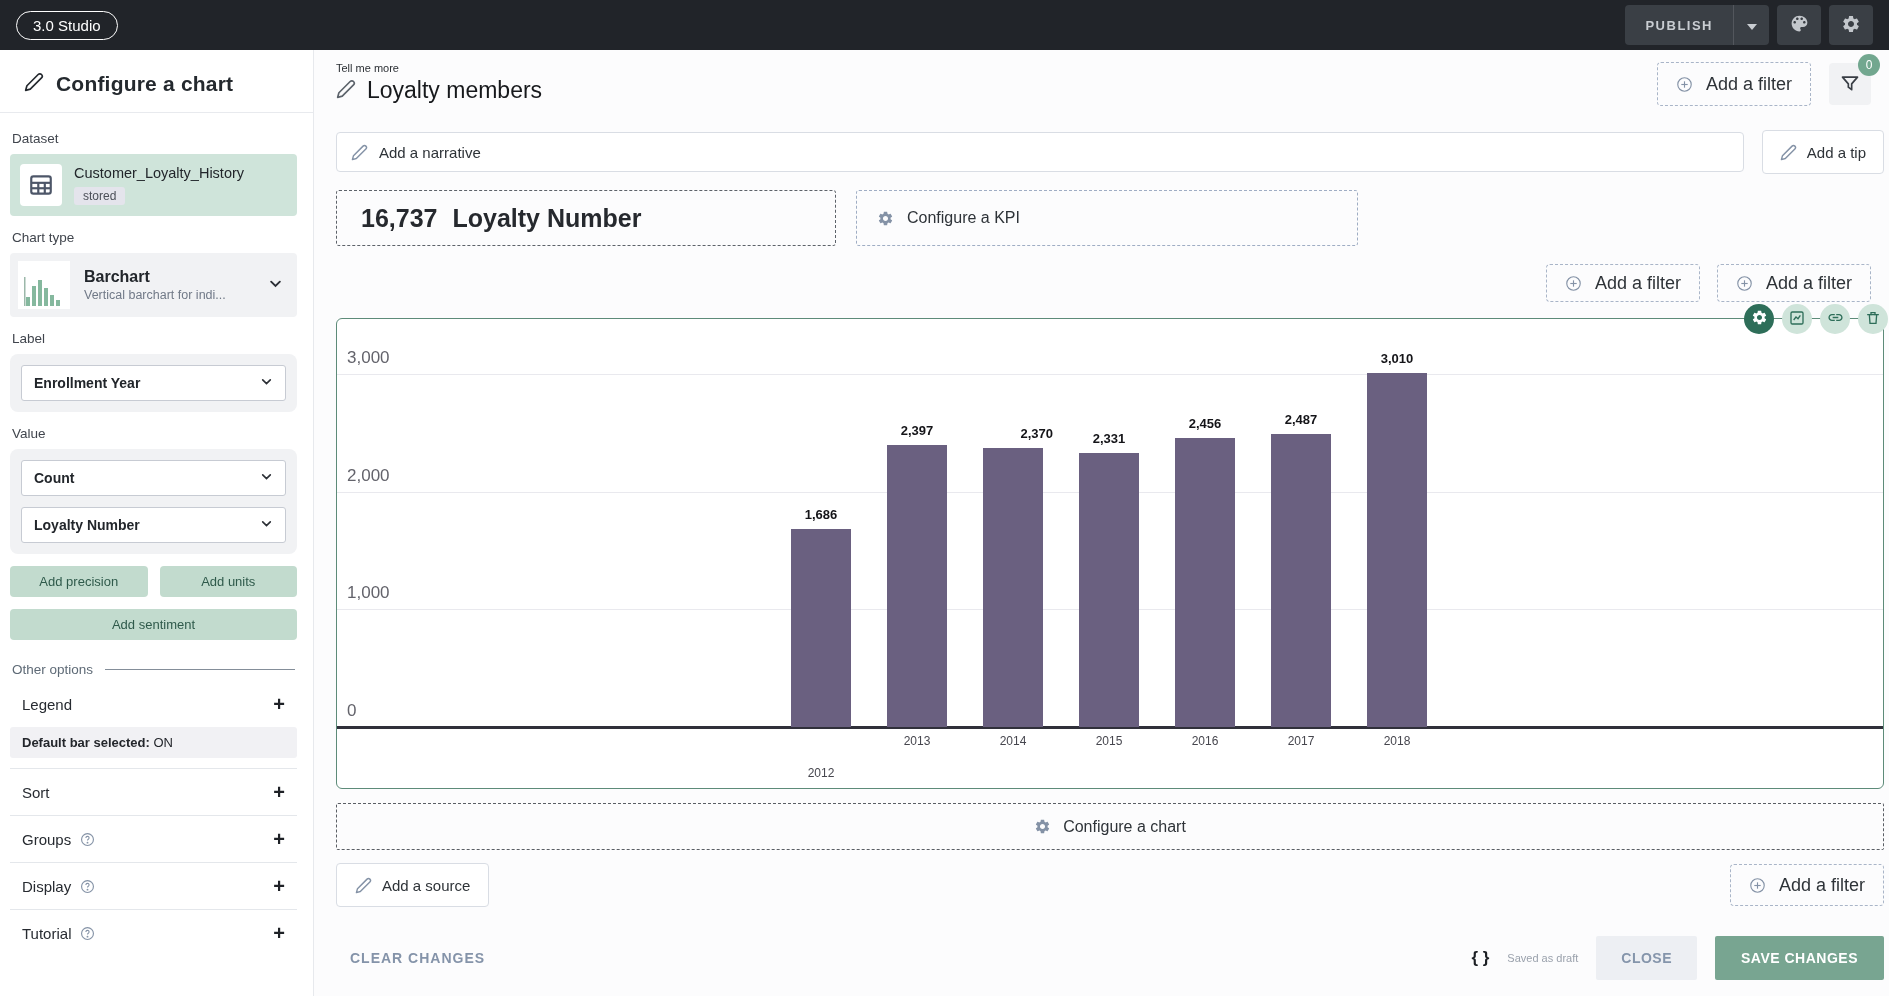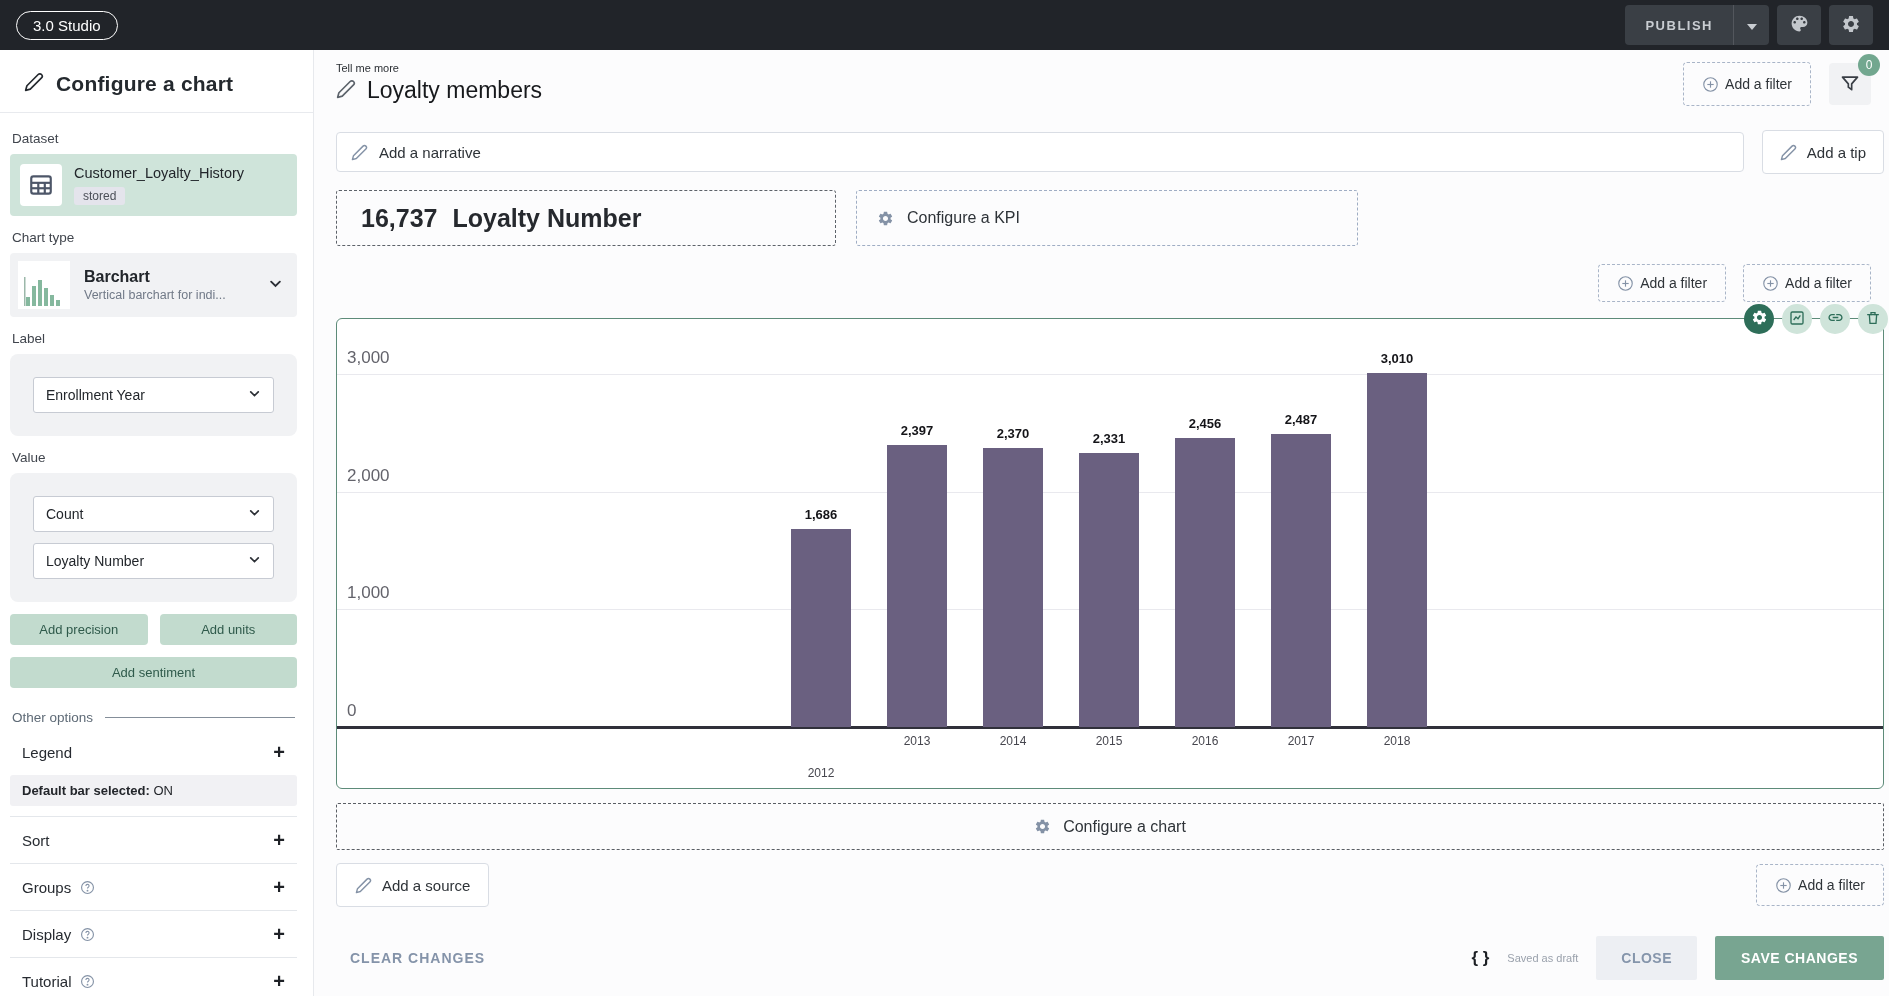--- a/index.html
+++ b/index.html
@@ -51,21 +51,21 @@
   .ds-name { font-size:14.5px; color:#22262b; margin-bottom:5px; }
   .stored { display:inline-block; background:#e4e4ec; color:#4b4f58; font-size:12px;
     padding:2px 9px; border-radius:3px; }
   .ct-card { background:#f1f2f4; border-radius:4px; padding:8px 14px 8px 8px;
     display:flex; align-items:center; gap:14px; cursor:pointer; }
   .ct-icon { width:52px; height:48px; background:#ffffff; display:flex;
     align-items:flex-end; justify-content:center; flex:none; }
   .ct-name { font-size:16px; font-weight:700; color:#22262b; }
   .ct-desc { font-size:12.5px; color:#707987; margin-top:2px; }
   .chev { margin-left:auto; color:#2b2f35; flex:none; }
-  .panel { background:#f1f2f4; border-radius:8px; padding:23px; }
+  .panel { background:#f1f2f4; border-radius:8px; padding:11px;font-weight:bold; }
   .select { background:#fff; border:1px solid #c7cbd3; border-radius:3px; height:36px;
     display:flex; align-items:center; padding:0 12px; font-size:14px; color:#22262b;
     justify-content:space-between; cursor:pointer; }
   .panel .select + .select { margin-top:11px; }
   .green-row { display:flex; gap:12px; margin-top:12px; }
   .gbtn { flex:1; background:#c2dbce; border:none; border-radius:4px; height:31px;
     font-size:13px; color:#2f5a4b; font-family:inherit; cursor:pointer; }
   .gwide { width:100%; margin-top:12px; flex:none; }
   .oo { display:flex; align-items:center; gap:12px; margin:22px 2px 4px; color:#5e6a76; font-size:13.5px; }
   .oo .line { flex:1; border-top:1px solid #848e99; }
@@ -78,21 +78,21 @@
   .opt-note b { font-weight:700; }
   .opt-div { border-top:1px solid #e4e7eb; }
 
   
   .m-head { display:flex; align-items:flex-start; }
   .tell { font-size:11px; color:#2b2f34; }
   .title-row { display:flex; align-items:center; gap:11px; margin-top:3px; color:#5c636b; }
   .title { font-size:23px; font-weight:400; color:#17191c; }
   .head-right { margin-left:auto; display:flex; gap:18px; margin-right:13px; align-items:center; }
   .dashed-btn { border:1px dashed #a9b5c8; border-radius:4px; display:inline-flex;
-    align-items:center; gap:6px; padding:0 18px; height:44px; font-size:14px;
+    align-items:center; gap:13px; padding:0 18px; height:44px; font-size:18px;
     color:#2e3338; background:transparent; font-family:inherit; cursor:pointer; white-space:nowrap; }
   .plusc { color:#8492a6; display:inline-flex; }
   .funnel-wrap { position:relative; }
   .funnel-btn { width:42px; height:42px; background:#f1f2f4; border:none; border-radius:4px;
     display:flex; align-items:center; justify-content:center; color:#383d44; cursor:pointer; }
   .badge { position:absolute; top:-9px; right:-9px; width:22px; height:22px; border-radius:50%;
     background:#72a78f; color:#fff; font-size:12px; display:flex; align-items:center;
     justify-content:center; }
 
   .narr-row { display:flex; gap:18px; margin-top:24px; align-items:center; }
@@ -476,21 +476,21 @@
             <div class="gridline" style="top: 54.9px;"></div>
             <div class="tick" style="top: 28.9px;">3,000</div>
             <div class="baseline" style="top: 407px;"></div>
             <div class="bar" style="left: 454px; top: 210px; width: 60px; height: 198px; background: rgb(106, 96, 128);"></div>
             <div class="bar-val" style="left: 444px; top: 188px; width: 80px;">1,686</div>
             <div class="year" style="left: 454px; top: 415px; width: 60px; margin-top: 32px;">2012</div>
             <div class="bar" style="left: 550px; top: 126px; width: 60px; height: 282px; background: rgb(106, 96, 128);"></div>
             <div class="bar-val" style="left: 540px; top: 104px; width: 80px;">2,397</div>
             <div class="year" style="left: 550px; top: 415px; width: 60px;">2013</div>
             <div class="bar" style="left: 646px; top: 129px; width: 60px; height: 279px; background: rgb(106, 96, 128);"></div>
-            <div class="bar-val" style="left: 636px; top: 107px; width: 80px;">2,370</div>
+            <div class="bar-val" style="left: 636px; top: 107px; width: 80px; text-align: right;">2,370</div>
             <div class="year" style="left: 646px; top: 415px; width: 60px;">2014</div>
             <div class="bar" style="left: 742px; top: 134px; width: 60px; height: 274px; background: rgb(106, 96, 128);"></div>
             <div class="bar-val" style="left: 732px; top: 112px; width: 80px;">2,331</div>
             <div class="year" style="left: 742px; top: 415px; width: 60px;">2015</div>
             <div class="bar" style="left: 838px; top: 119px; width: 60px; height: 289px; background: rgb(106, 96, 128);"></div>
             <div class="bar-val" style="left: 828px; top: 97px; width: 80px;">2,456</div>
             <div class="year" style="left: 838px; top: 415px; width: 60px;">2016</div>
             <div class="bar" style="left: 934px; top: 115px; width: 60px; height: 293px; background: rgb(106, 96, 128);"></div>
             <div class="bar-val" style="left: 924px; top: 93px; width: 80px;">2,487</div>
             <div class="year" style="left: 934px; top: 415px; width: 60px;">2017</div>

